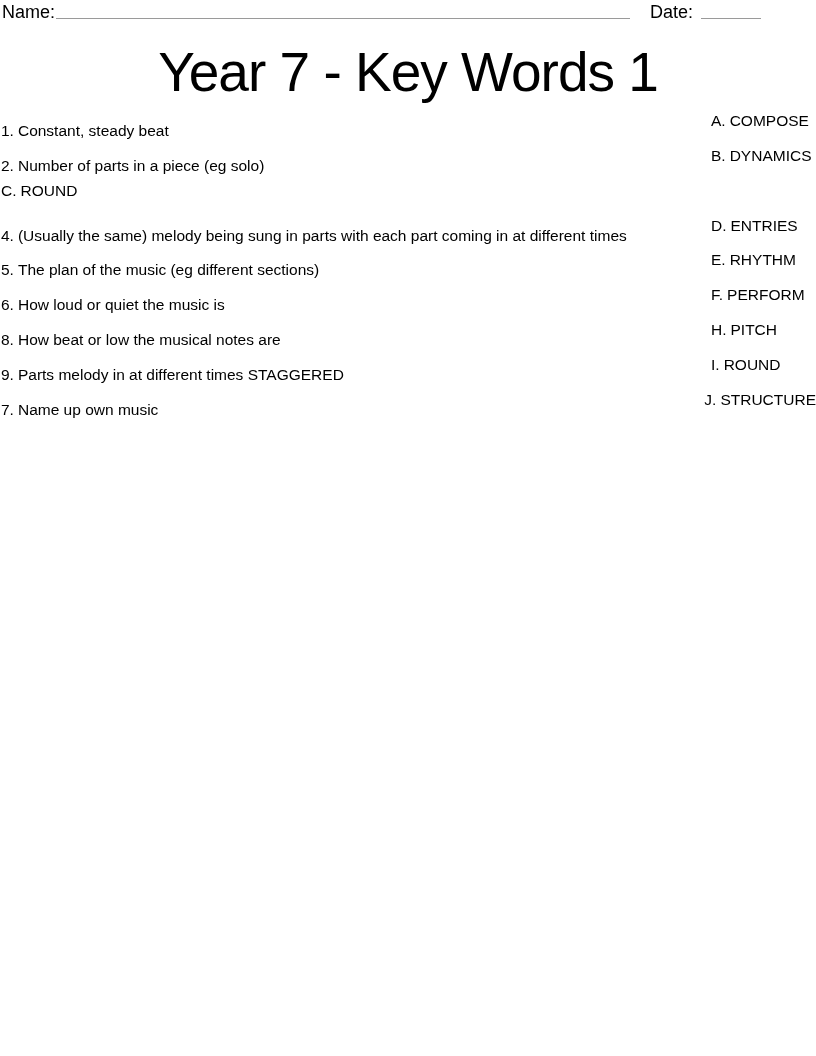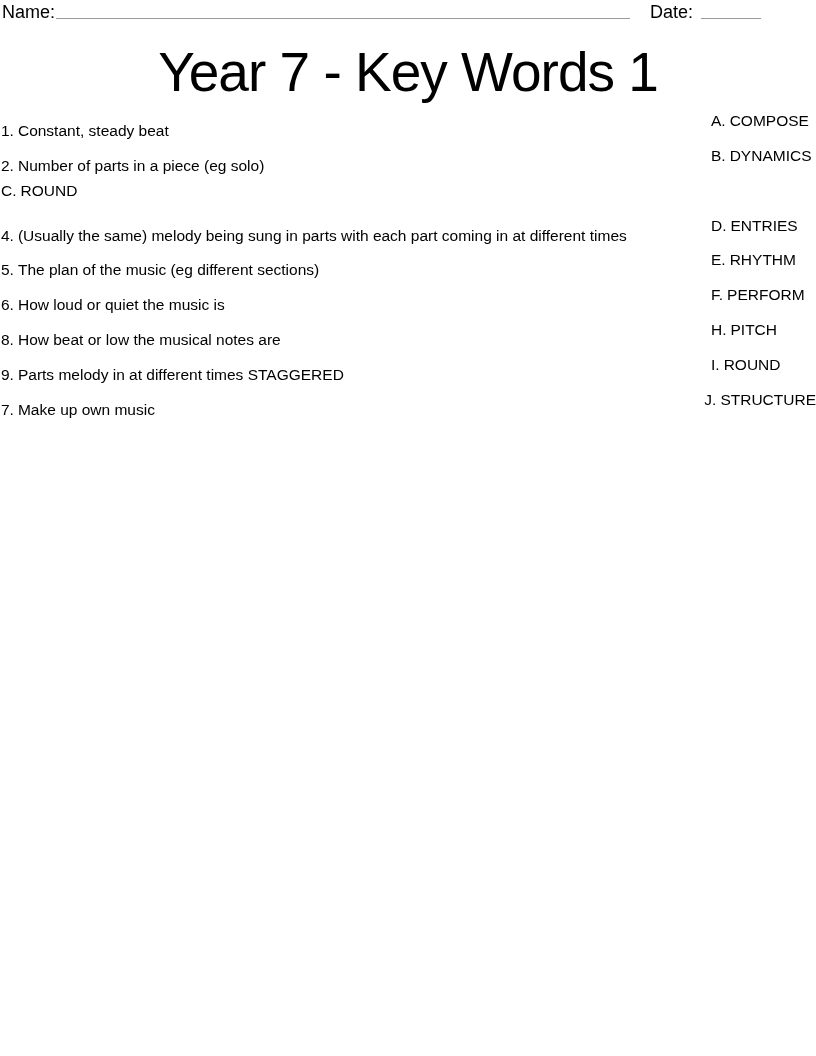--- a/index.html
+++ b/index.html
@@ -93,18 +93,18 @@
       </div>
       <div class="row">
         <div class="clue"><span class="num">8.</span><span>How beat or low the musical notes are</span></div>
         <div class="answer"><span class="letter">H.</span><span>PITCH</span></div>
       </div>
       <div class="row">
         <div class="clue"><span class="num">9.</span><span>Parts melody in at different times STAGGERED</span></div>
         <div class="answer"><span class="letter">I.</span><span>ROUND</span></div>
       </div>
       <div class="row">
-        <div class="clue"><span class="num">7.</span><span>Make up own music</span></div>
+        <div class="clue"><span class="num">7.</span><span>Name up own music</span></div>
         <div class="answer"><span class="letter">J.</span><span>STRUCTURE</span></div>
       </div>
     </div>
 
 </div>
 
 </body></html>

